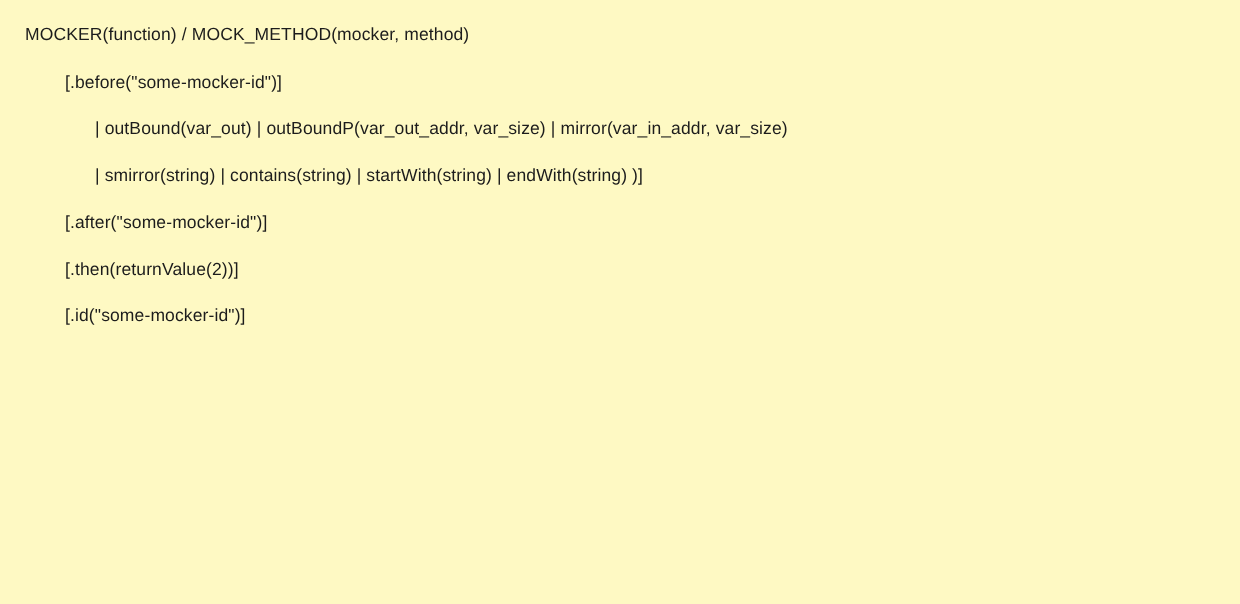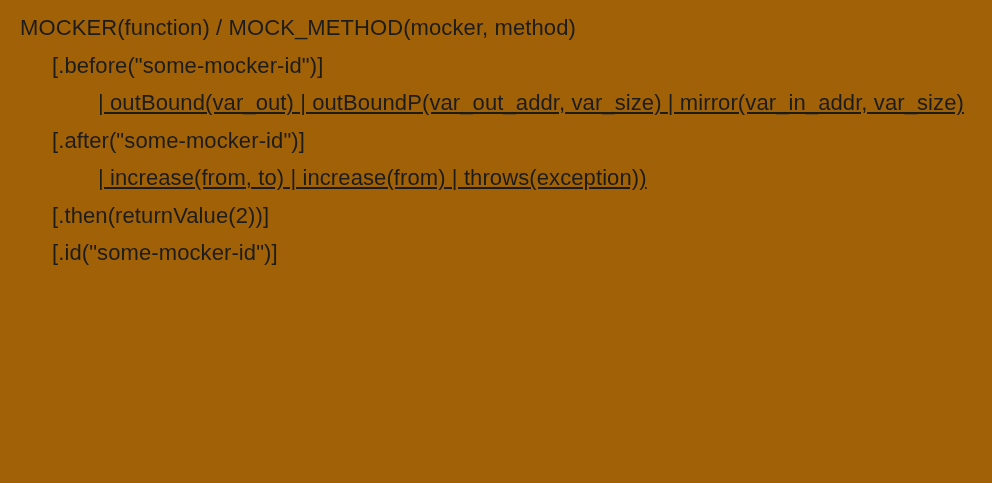--- a/index.html
+++ b/index.html
@@ -11,38 +11,38 @@
     height: 483px;
     background: #ffffff;
     overflow: hidden;
   }
   .doc {
     box-sizing: border-box;
     width: 992px;
     height: 483px;
     padding-top: 9px;
     font-family: "Liberation Sans", sans-serif;
-    font-size: 22px;
+    font-size: 14px;
     color: #1c1c1c;
-    background: #a16207;
+    background: #fef9c3;
   }
   .line {
     height: 37.5px;
     line-height: 37.5px;
     white-space: pre;
     letter-spacing: 0.1px;
   }
   .indent-0 { padding-left: 20px; }
   .indent-1 { padding-left: 52px; }
-  .indent-2 { padding-left: 98px; text-decoration: underline; }
+  .indent-2 { padding-left: 76px; }
 </style>
 </head>
 <body>
 
 <div class="doc">
   <div class="line indent-0">MOCKER(function) / MOCK_METHOD(mocker, method)</div>
   <div class="line indent-1">[.before("some-mocker-id")]</div>
   <div class="line indent-2">| outBound(var_out) | outBoundP(var_out_addr, var_size) | mirror(var_in_addr, var_size)</div>
+  <div class="line indent-2">| smirror(string) | contains(string) | startWith(string) | endWith(string) )]</div>
   <div class="line indent-1">[.after("some-mocker-id")]</div>
-  <div class="line indent-2">| increase(from, to) | increase(from) | throws(exception))</div>
   <div class="line indent-1">[.then(returnValue(2))]</div>
   <div class="line indent-1">[.id("some-mocker-id")]</div>
 </div>
 
 </body></html>

